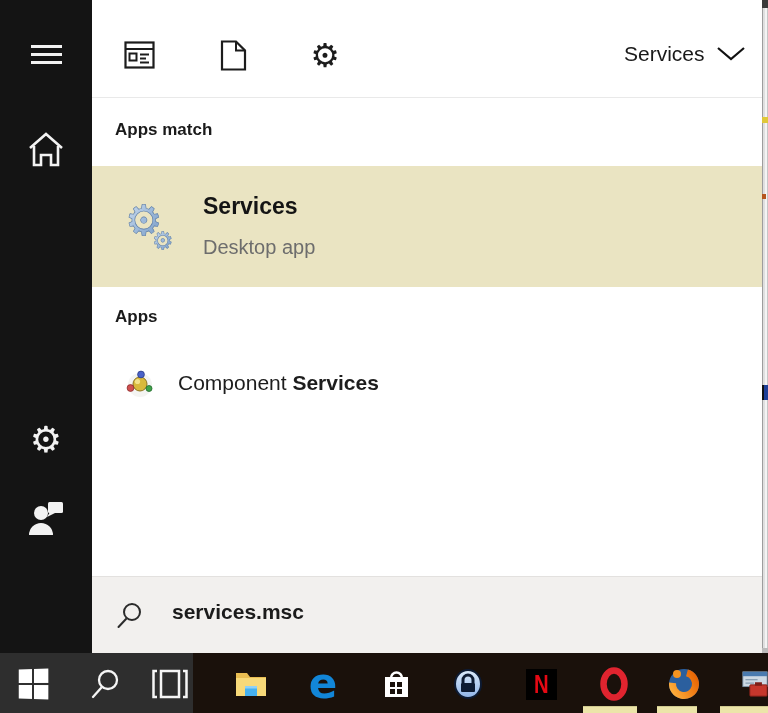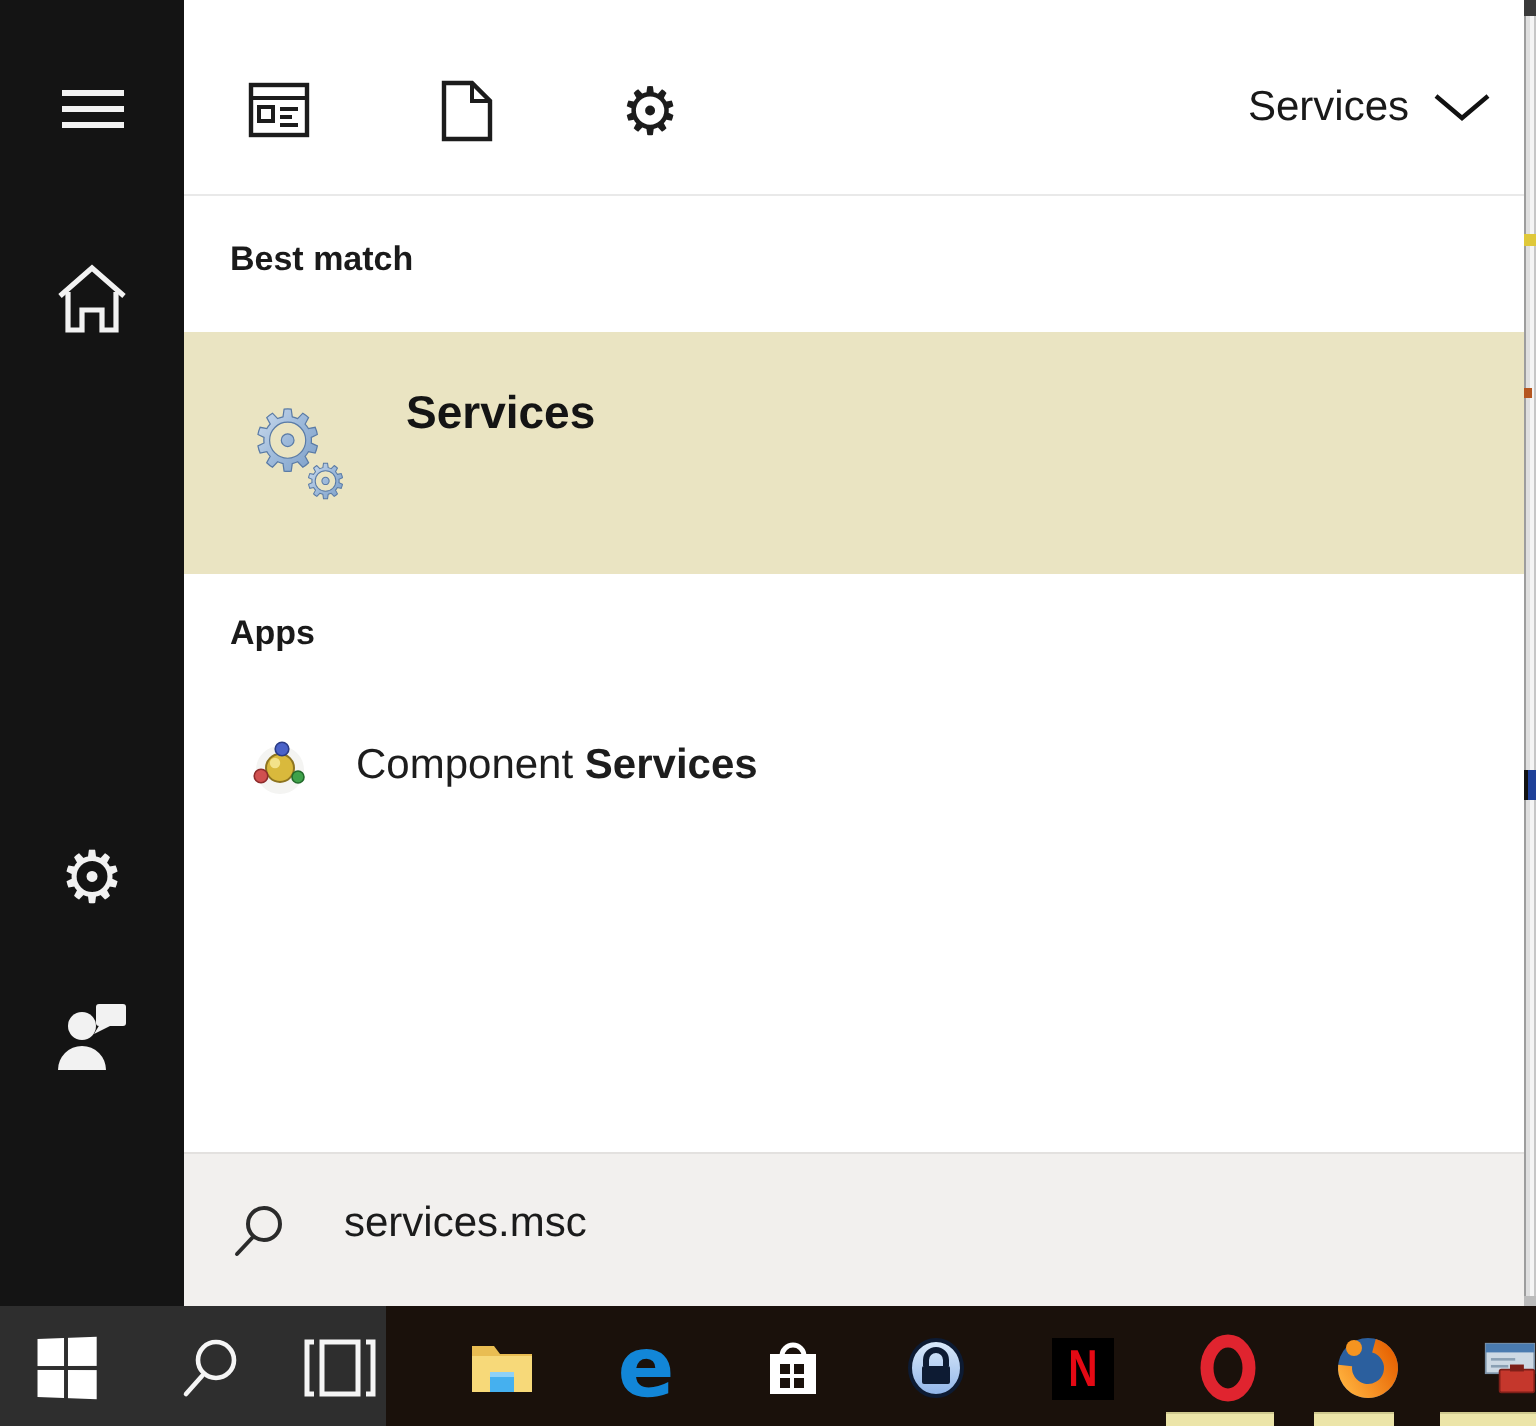--- a/index.html
+++ b/index.html
@@ -31,21 +31,21 @@
   .services-ico{position:absolute;left:35px;top:33px;}
 
   .app-row{position:absolute;left:6px;top:358px;width:750px;height:52px;cursor:pointer;padding-left:20px;}
   .app-row .ico{position:absolute;left:27px;top:11px;}
   .app-row .txt{position:absolute;left:80px;top:13px;font-size:21px;color:#1d1d1d;white-space:pre;}
   .app-row .txt b{font-weight:bold;}
 
   .searchbox{position:absolute;left:0;top:576px;width:670px;height:77px;background:#f2f0ee;border-top:1px solid #e3e1df;box-sizing:border-box;}
   .searchbox svg{position:absolute;left:24px;top:25px;}
   .search-input{position:absolute;left:78px;top:22px;width:560px;background:transparent;border:0;outline:0;
-                font-family:"Liberation Sans","DejaVu Sans",sans-serif;font-size:21px;color:#1b1b1b;}
+                font-family:"Liberation Sans","DejaVu Sans",sans-serif;font-size:21px;color:#1b1b1b;font-weight:bold;}
 
   
   .edge-strip{left:762px;top:0;width:6px;height:653px;
               background:linear-gradient(90deg,#9d9d9d 0 1px,#dfdfdf 1px 3px,#f4f4f4 3px 5px,#c6c6c6 5px 6px);}
   .frag{position:absolute;left:0;width:6px;}
 
   
   .taskbar{left:0;top:653px;width:768px;height:60px;background:#1a110b;}
   .tb-left{position:absolute;left:0;top:0;width:193px;height:60px;background:#2e2e2e;}
   .tb-btn{position:absolute;top:664px;width:40px;height:40px;display:flex;align-items:center;justify-content:center;cursor:pointer;}
@@ -112,35 +112,36 @@
 
     <div class="filters">
       <span class="lbl">Services</span>
       <svg width="28" height="14" viewBox="0 0 28 14">
         <polyline points="1,1 14,12 27,1" fill="none" stroke="#111" stroke-width="2.2"></polyline>
       </svg>
     </div>
 
     <div class="hdr-divider"></div>
 
-    <div class="section-label bm-label">Best match</div>
+    <div class="section-label bm-label">Apps match</div>
 
     <div class="best-row">
       <svg class="services-ico" width="50" height="52" viewBox="0 0 50 52">
         <defs>
           <linearGradient id="gg" x1="0" y1="0" x2="1" y2="1">
             <stop offset="0" stop-color="#dce8f5"></stop>
               <stop offset="0.5" stop-color="#9db9da"></stop>
               <stop offset="1" stop-color="#6f94c0"></stop>
           </linearGradient>
         </defs>
         <text x="-2" y="36" font-family="DejaVu Sans" font-size="42" fill="url(#gg)" stroke="#5a7ba6" stroke-width="0.6">⚙</text>
         <text x="25" y="50" font-family="DejaVu Sans" font-size="24" fill="url(#gg)" stroke="#5a7ba6" stroke-width="0.5">⚙</text>
       </svg>
       <div class="best-title">Services</div>
+      <div class="best-sub">Desktop app</div>
     </div>
 
     <div class="section-label apps-label">Apps</div>
 
     <div class="app-row">
       <svg class="ico" width="30" height="30" viewBox="0 0 30 30">
         <circle cx="15" cy="16" r="12" fill="#f4f4f2"></circle>
         <circle cx="15" cy="15" r="7" fill="#d9b93c" stroke="#8d7420" stroke-width="1"></circle>
         <circle cx="12.5" cy="12.5" r="2.6" fill="#f3e28a"></circle>
         <circle cx="16" cy="5.5" r="3.4" fill="#4a62c8" stroke="#2b3c86" stroke-width="0.8"></circle>

